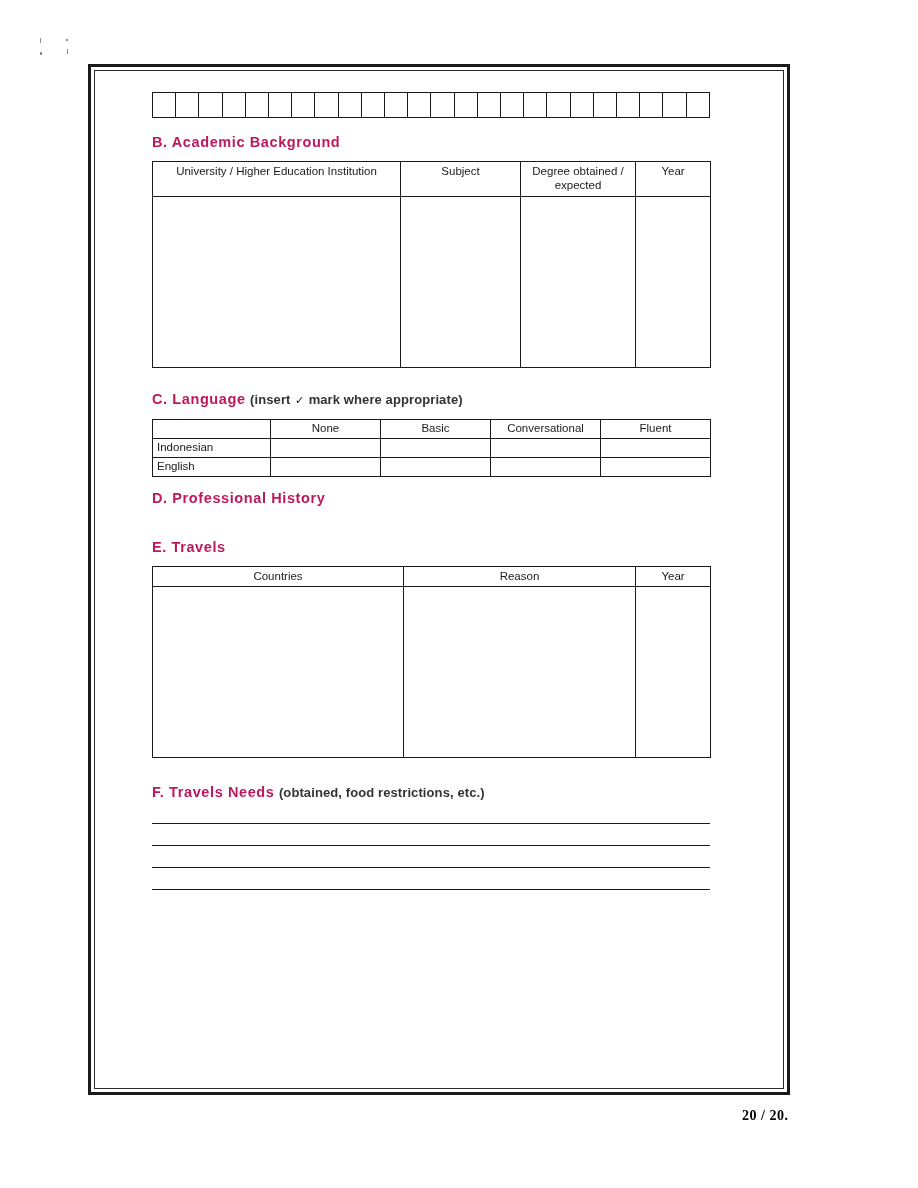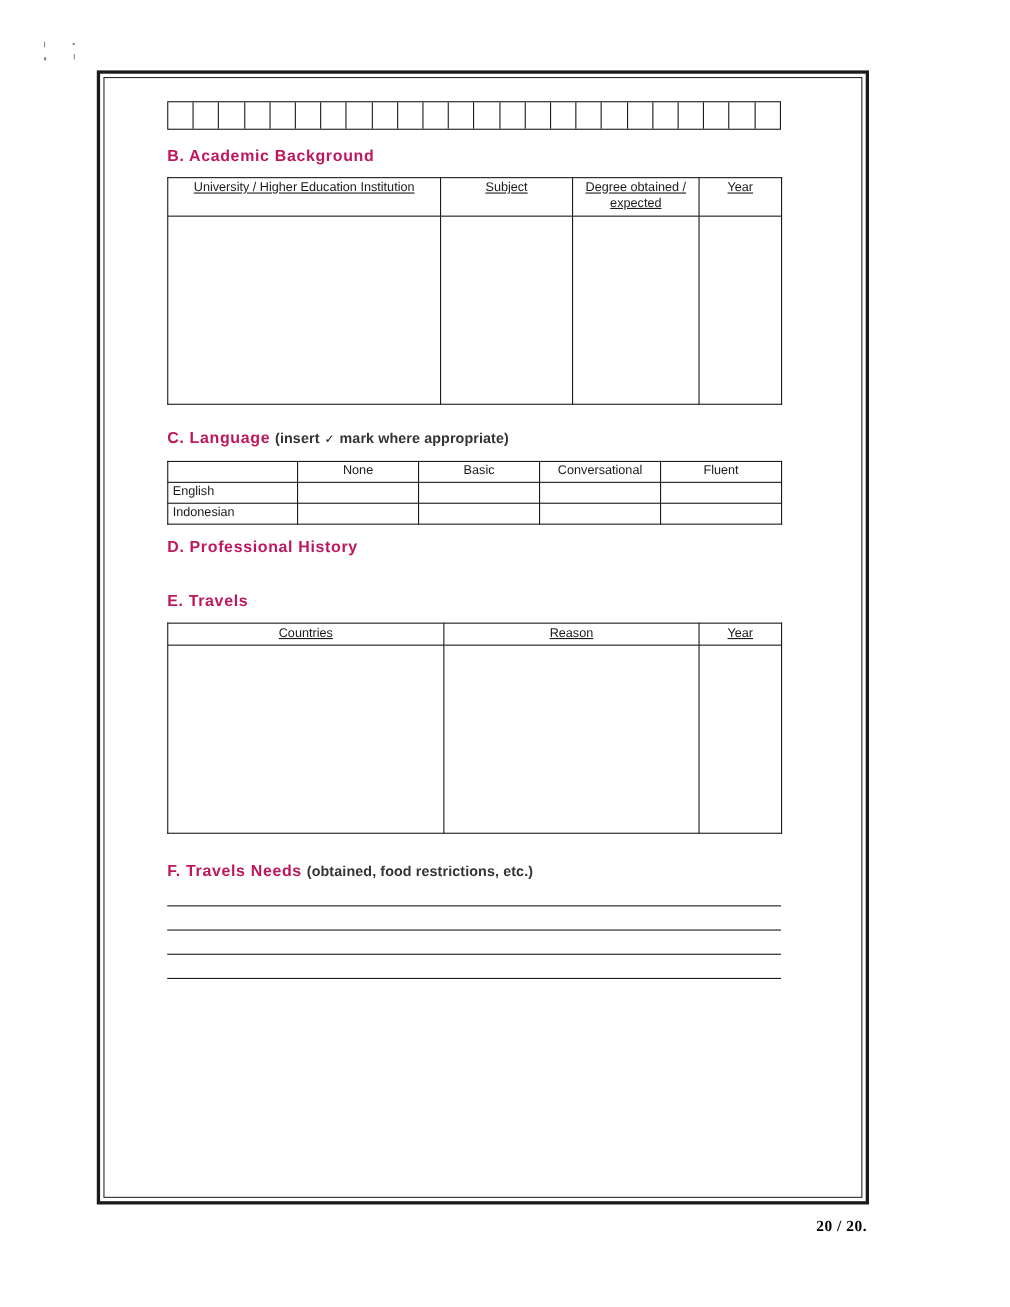--- a/index.html
+++ b/index.html
@@ -98,21 +98,20 @@
     padding: 0;
     font-weight: normal;
   }
   table.form th {
     font-size: 11.5px;
     color: #1a1a1a;
     text-align: center;
     line-height: 1.25;
     padding: 2px 2px 3px 2px;
     vertical-align: top;
-    text-decoration: underline;
   }
   table.form td.body { height: 170px; }
 
   
   table.lang {
     border-collapse: collapse;
     width: 558px;
     table-layout: fixed;
     background: #fff;
     border-radius: 27px;
@@ -250,28 +249,28 @@
         <tr>
           <th></th>
           <th>None</th>
           <th>Basic</th>
           <th>Conversational</th>
           <th>Fluent</th>
         </tr>
       </thead>
       <tbody>
         <tr>
+          <td class="lang-name">Indonesian</td>
+          <td></td>
+          <td></td>
+          <td></td>
+          <td></td>
+        </tr>
+        <tr>
           <td class="lang-name">English</td>
-          <td></td>
-          <td></td>
-          <td></td>
-          <td></td>
-        </tr>
-        <tr>
-          <td class="lang-name">Indonesian</td>
           <td></td>
           <td></td>
           <td></td>
           <td></td>
         </tr>
       </tbody>
     </table>
 
     <div class="gap-d"></div>
 

